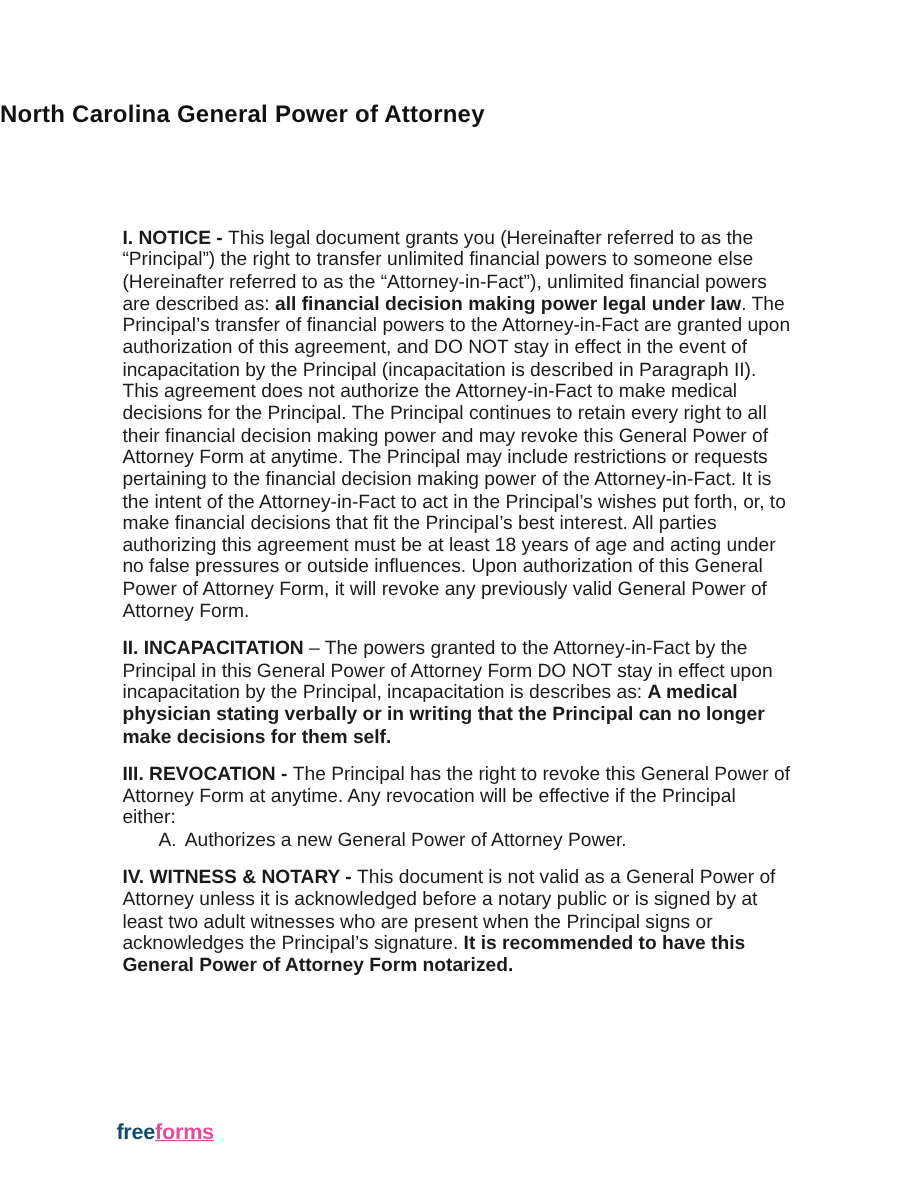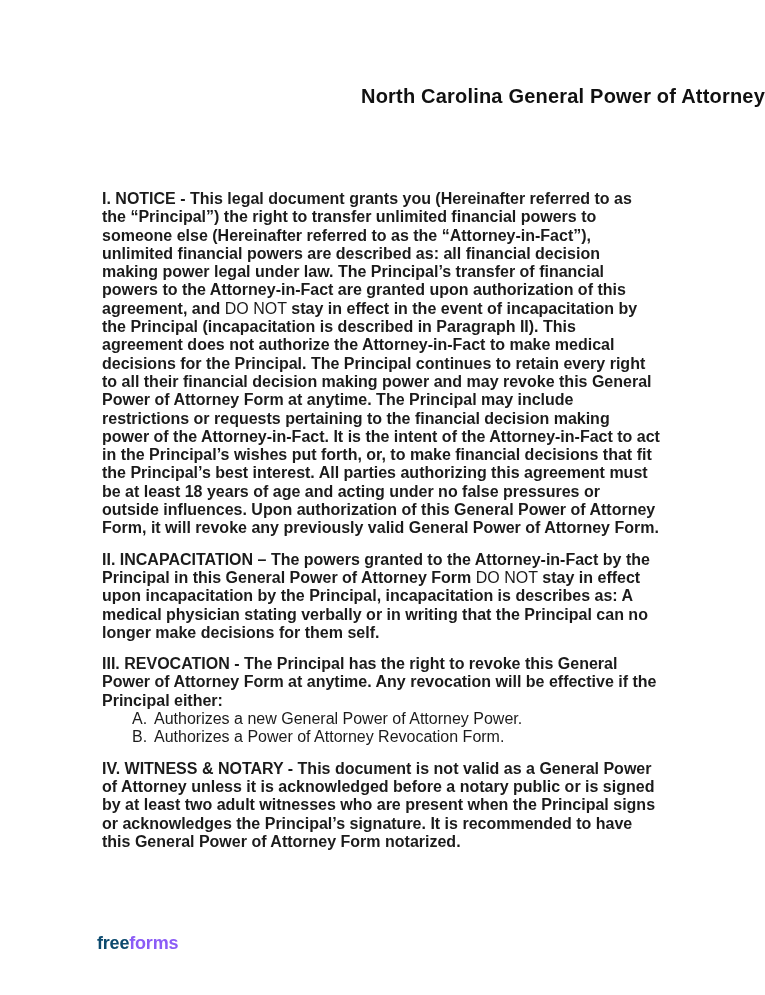--- a/index.html
+++ b/index.html
@@ -11,38 +11,38 @@
     font-family: "Liberation Sans", sans-serif;
     color: #1b1b1b;
     overflow: hidden;
   }
   .doc-title {
     position: absolute;
     top: 85px;
     left: 0;
     width: 100%;
     margin: 0;
-    text-align: right;
+    text-align: left;
     font-size: 20px;
     font-weight: 700;
     color: #111111;
     letter-spacing: 0.2px;
   }
   .doc-body {
     position: absolute;
     left: 102px;
     top: 190px;
     width: 558px;
     font-size: 16px;
     line-height: 18.3px;
     text-align: left;
   }
   .para { margin: 0 0 13px 0; }
   .para-tight { margin-bottom: 0; }
-  .run-normal { font-weight: 700; }
+  .run-normal { font-weight: 400; }
   .run-bold { font-weight: 700; }
   .run-underline { }
   .run-bold-underline { font-weight: 700; }
   .list { margin: 0 0 13px 0; }
   .list-item { padding-left: 30px; }
   .list-label { display: inline-block; width: 22px; }
   .footer {
     position: absolute;
     left: 97px;
     top: 933px;
@@ -58,22 +58,21 @@
 <div class="page">
 
   <h1 class="doc-title">North Carolina General Power of Attorney</h1>
 
   <div class="doc-body">
     <p class="para"><span class="run-bold-underline">I. NOTICE</span><span class="run-bold"> - </span><span class="run-normal">This legal document grants you (Hereinafter referred to as the “Principal”) the right to transfer unlimited financial powers to someone else (Hereinafter referred to as the “Attorney-in-Fact”), unlimited financial powers are described as: </span><span class="run-bold">all financial decision making power legal under law</span><span class="run-normal">. The Principal’s transfer of financial powers to the Attorney-in-Fact are granted upon authorization of this agreement, and </span><span class="run-underline">DO NOT</span><span class="run-normal"> stay in effect in the event of incapacitation by the Principal (incapacitation is described in Paragraph II). This agreement does not authorize the Attorney-in-Fact to make medical decisions for the Principal. The Principal continues to retain every right to all their financial decision making power and may revoke this General Power of Attorney Form at anytime.  The Principal may include restrictions or requests pertaining to the financial decision making power of the Attorney-in-Fact. It is the intent of the Attorney-in-Fact to act in the Principal’s wishes put forth, or, to make financial decisions that fit the Principal’s best interest. All parties authorizing this agreement must be at least 18 years of age and acting under no false pressures or outside influences. Upon authorization of this General Power of Attorney Form, it will revoke any previously valid General Power of Attorney Form.</span></p>
     <p class="para"><span class="run-bold-underline">II. INCAPACITATION</span><span class="run-normal"> – The powers granted to the Attorney-in-Fact by the Principal in this General Power of Attorney Form </span><span class="run-underline">DO NOT</span><span class="run-normal"> stay in effect upon incapacitation by the Principal, incapacitation is describes as: </span><span class="run-bold">A medical physician stating verbally or in writing that the Principal can no longer make decisions for them self.</span></p>
     <p class="para para-tight"><span class="run-bold-underline">III. REVOCATION</span><span class="run-bold"> - </span><span class="run-normal">The Principal has the right to revoke this General Power of Attorney Form at anytime. Any revocation will be effective if the Principal either:</span></p>
     <div class="list">
         <div class="list-item"><span class="list-label">A.</span><span>Authorizes a new General Power of Attorney Power.</span></div>
-        <div class="list-item"><span class="list-label">B.</span><span>Authorizes a Power of Attorney Revocation Form.</span></div>
       </div>
     <p class="para"><span class="run-bold-underline">IV. WITNESS &amp; NOTARY</span><span class="run-bold"> - </span><span class="run-normal">This document is not valid as a General Power of Attorney unless it is acknowledged before a notary public or is signed by at least two adult witnesses who are present when the Principal signs or acknowledges the Principal’s signature. </span><span class="run-bold">It is recommended to have this General Power of Attorney Form notarized.</span></p>
   </div>
 
   <div class="footer">
-    <span><span class="logo-free" style="color: #0c4a6e;">free</span><span class="logo-forms" style="color: #8b5cf6;">forms</span></span>
+    <span><span class="logo-free" style="color: #0c4a6e;">free</span><span class="logo-forms" style="color: #ec4899; text-decoration: underline;">forms</span></span>
   </div>
 
 </div>
 
 </body></html>

